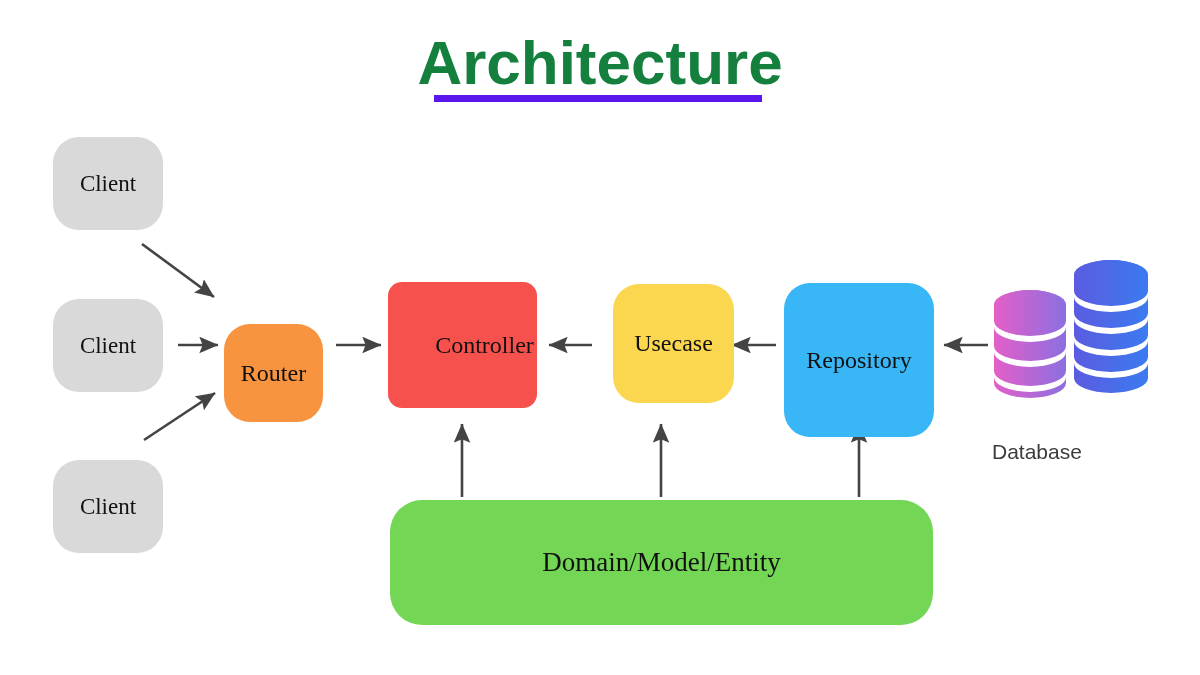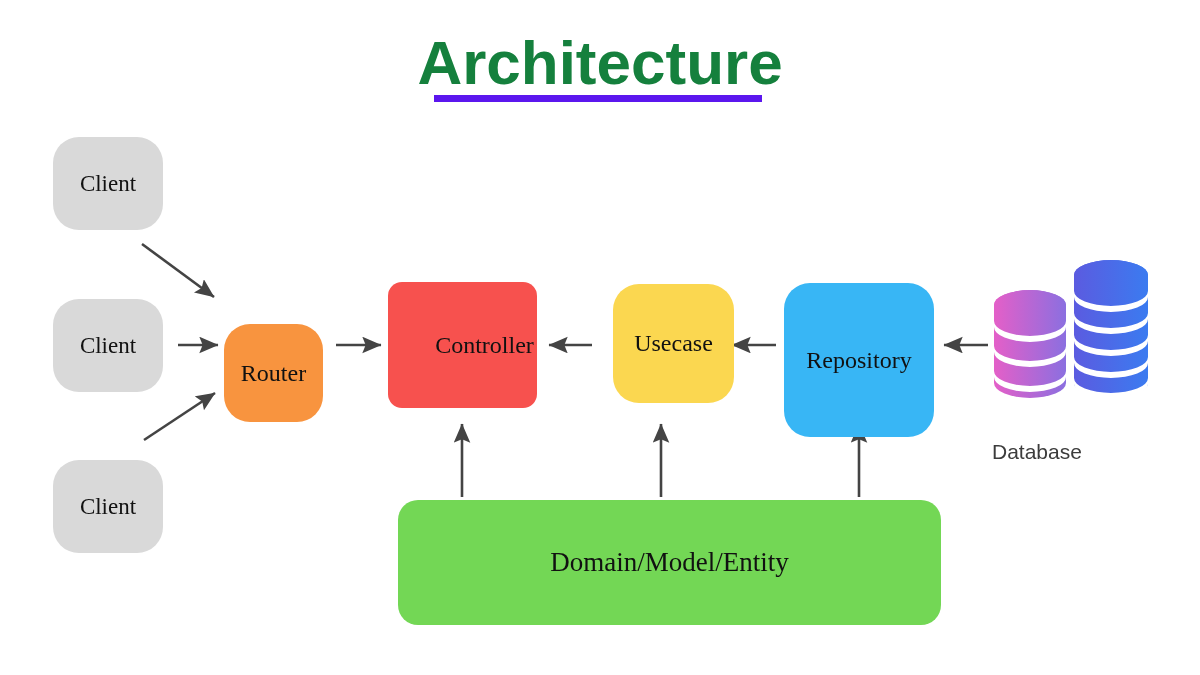--- a/index.html
+++ b/index.html
@@ -76,22 +76,21 @@
   #node-usecase {
     background: #FBD750;
     border-radius: 26px;
   }
   #node-repository {
     background: #38B6F5;
     border-radius: 26px;
   }
   #node-domain {
     background: #73D755;
-    border-radius: 20px;
-    margin-left: 8px;
+    border-radius: 32px;
   }
   #node-domain .node-label {
     font-size: 27px;
   }
 
   
   #arrows {
     position: absolute;
     left: 0;
     top: 0;

